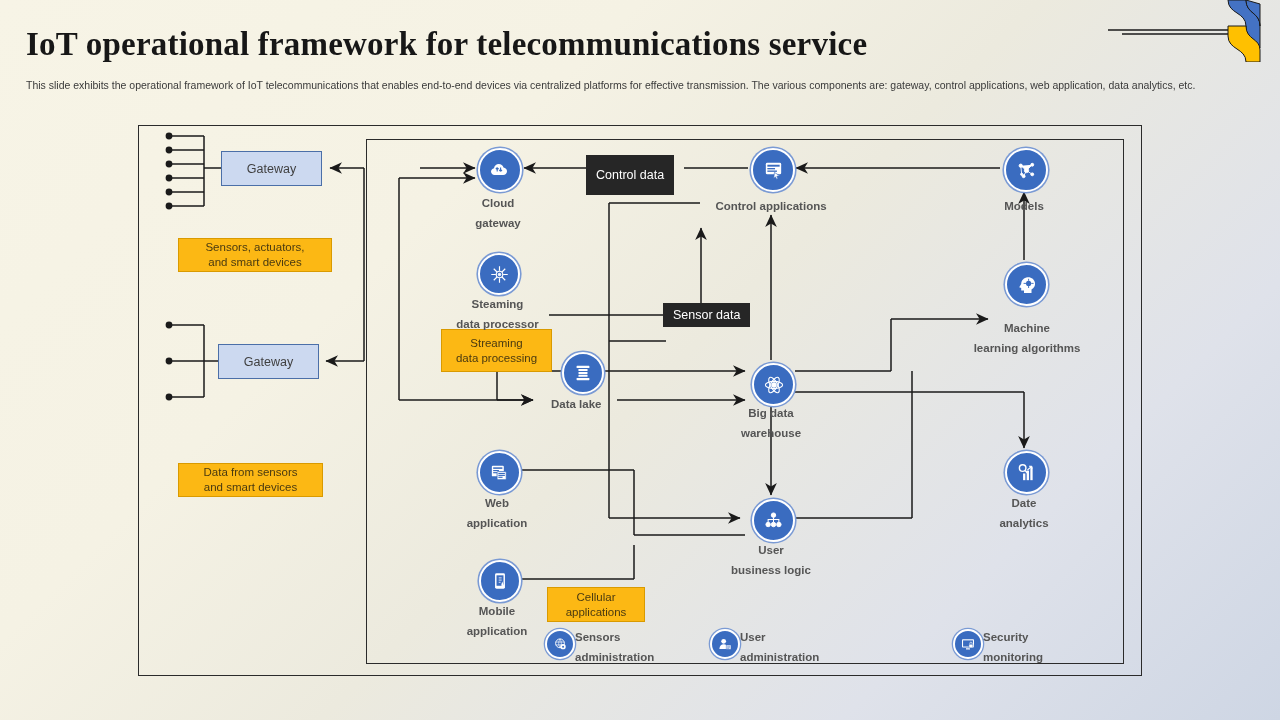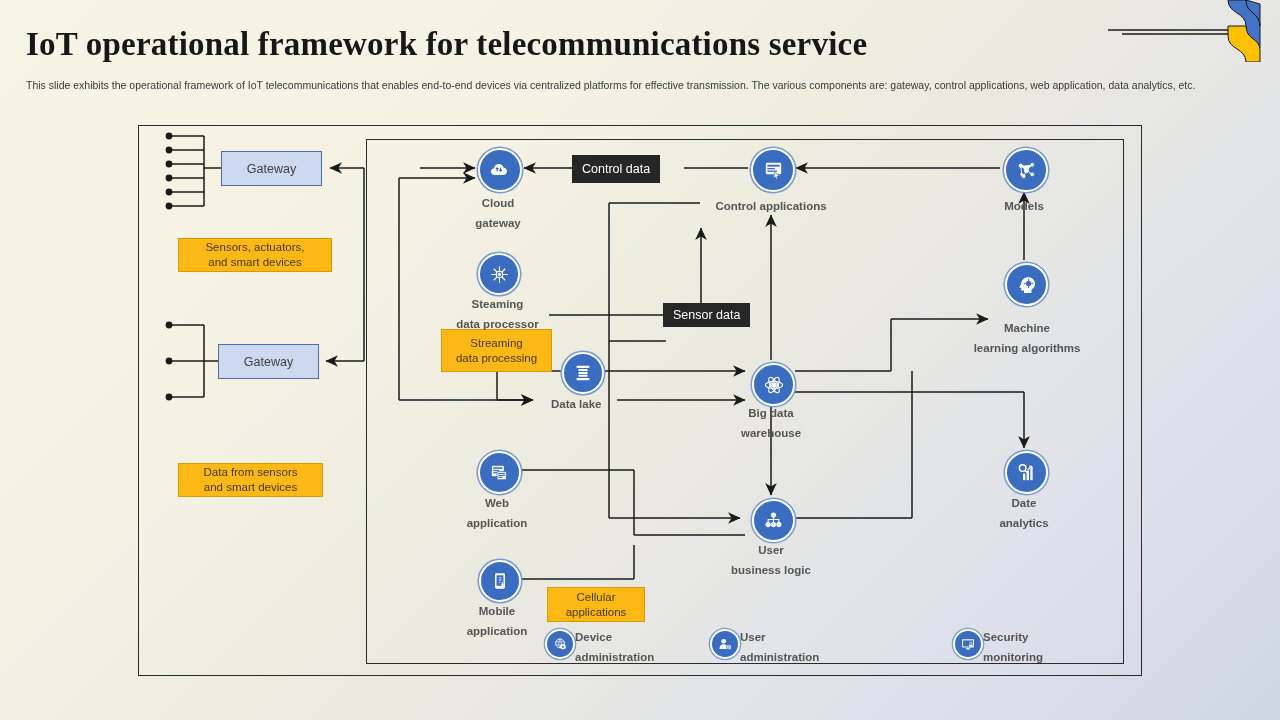--- a/index.html
+++ b/index.html
@@ -207,21 +207,21 @@
   <div class="gwbox" style="left:218px;top:344px;width:101px;height:35px;">
     <span>Gateway</span>
   </div>
 
 
   <div class="ybox" style="left:178px;top:463px;width:145px;height:34px;">
     <span style="white-space:pre-line">Data from sensors
 and smart devices</span>
   </div>
 
-  <div class="blackbox" style="left:572px;top:155px;height:28px;">
+  <div class="blackbox" style="left:586px;top:155px;height:40px;">
     <span>Control data</span>
   </div>
 
   <div class="blackbox" style="left:663px;top:303px;height:24px;">
     <span>Sensor data</span>
   </div>
 
   <div class="ybox" style="left:441px;top:329px;width:111px;height:43px;">
     <span style="white-space:pre-line">Streaming
 data processing</span>
@@ -390,21 +390,21 @@
   <div class="node">
     <div class="ico" style="left:545px;top:629px;width:26px;height:26px;box-shadow:0 0 0 1.3px #7a9ad4;">
       <svg width="16" height="16" viewBox="0 0 24 24" fill="#fff">
         <circle cx="12" cy="11" r="6.6" fill="none" stroke="#fff" stroke-width="1.4"></circle>
         <path d="M5.6,9 L18.4,9 M5.6,13.4 L18.4,13.4" stroke="#fff" stroke-width="1"></path>
         <path d="M12,4.4 C9.4,7.6 9.4,14.4 12,17.6 C14.6,14.4 14.6,7.6 12,4.4Z" fill="none" stroke="#fff" stroke-width="1"></path>
         <circle cx="16.6" cy="16" r="4" fill="#fff"></circle>
         <circle cx="16.6" cy="16" r="1.5" fill="#3a6cc0"></circle>
       </svg>
     </div>
-    <div class="cap left" style="left:575px;top:627px;width:120px;">Device
+    <div class="cap left" style="left:575px;top:627px;width:120px;">Sensors
 administration</div>
   </div>
 
   <div class="node">
     <div class="ico" style="left:710px;top:629px;width:26px;height:26px;box-shadow:0 0 0 1.3px #7a9ad4;">
       <svg width="16" height="16" viewBox="0 0 24 24" fill="#fff">
         <circle cx="10" cy="8" r="3.6"></circle>
         <path d="M3.6,19.4 C3.6,14.8 6.4,12.4 10,12.4 C13.6,12.4 16.4,14.8 16.4,19.4 Z"></path>
         <rect x="14" y="13.4" width="7" height="6.4" rx="0.8" fill="#fff" stroke="#3a6cc0" stroke-width="0.8"></rect>
         <path d="M15.2,15.2 L19.8,15.2 M15.2,16.8 L19.8,16.8 M15.2,18.4 L18.2,18.4" stroke="#3a6cc0" stroke-width="0.8"></path>

